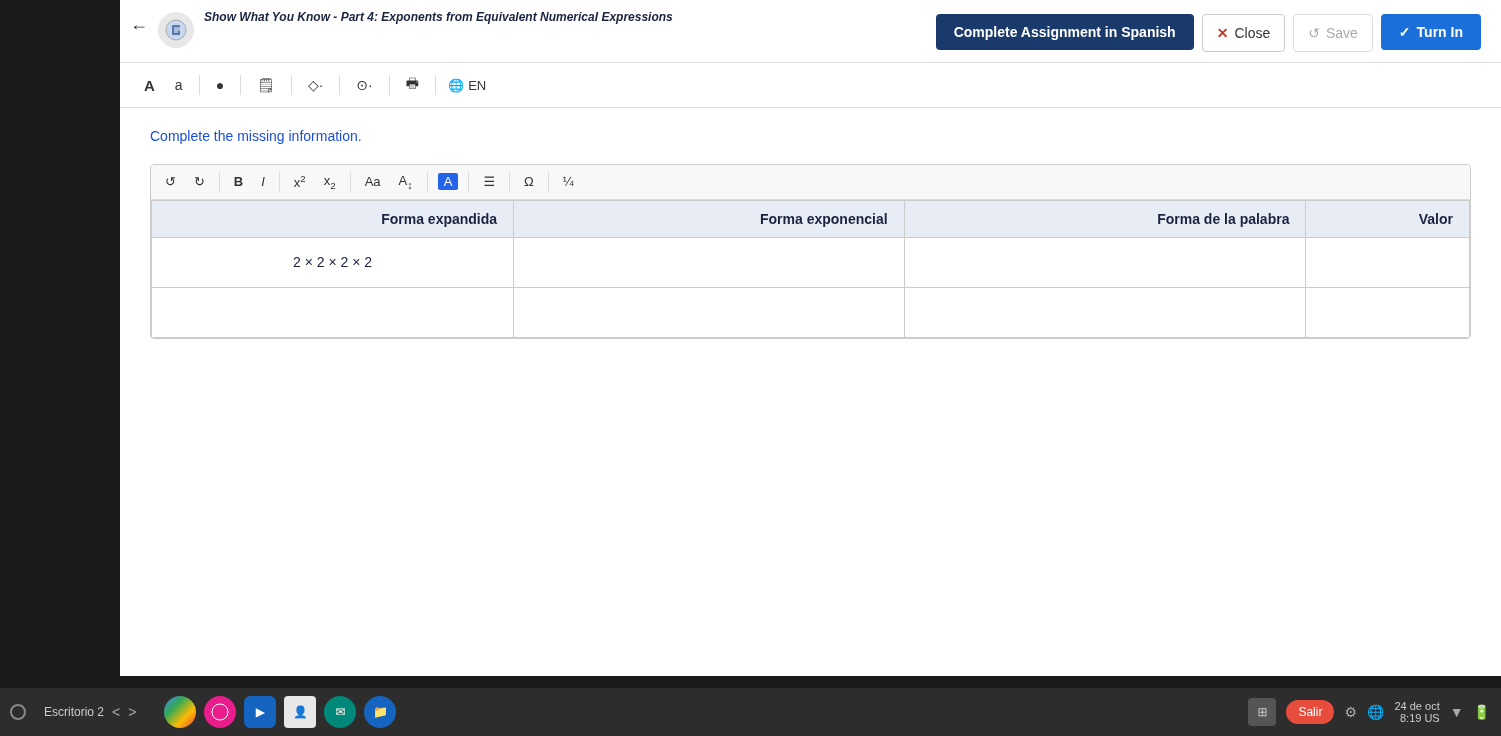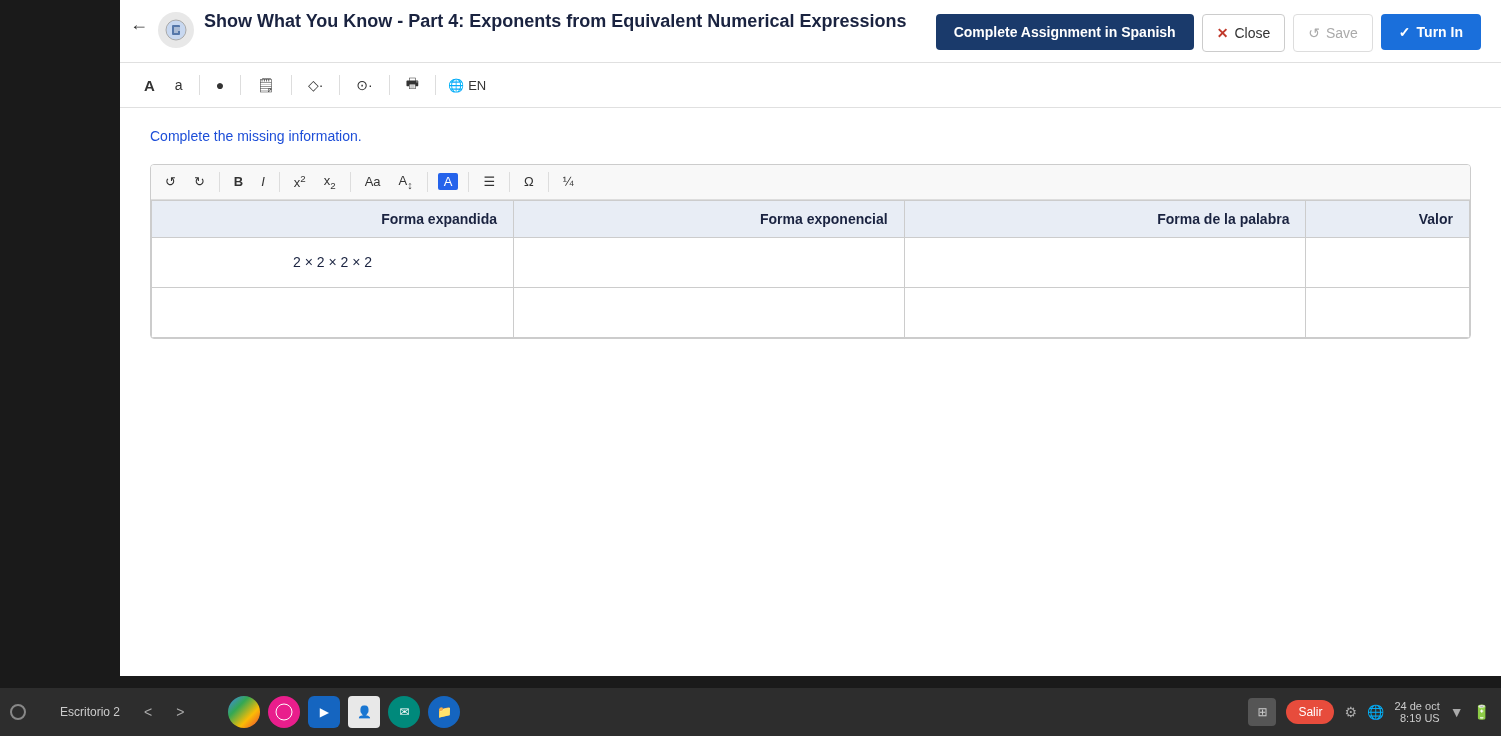--- a/index.html
+++ b/index.html
@@ -47,24 +47,25 @@
       background: #e8e8e8;
       display: flex;
       align-items: center;
       justify-content: center;
       flex-shrink: 0;
       margin-top: 2px;
     }
 
     .header-title {
       flex: 1;
-      font-size: 18px;
+      font-size: 12px;
       font-weight: 700;
       color: #1a2340;
       line-height: 1.3;
+      font-style: italic;
     }
 
     .header-actions {
       display: flex;
       align-items: flex-start;
       gap: 8px;
       flex-shrink: 0;
       margin-top: 4px;
     }
 
@@ -230,21 +231,21 @@
     .taskbar {
       position: absolute;
       bottom: 0;
       left: 0;
       right: 0;
       height: 48px;
       background: #2d2d2d;
       display: flex;
       align-items: center;
       padding: 0 10px;
-      gap: 24px;
+      gap: 8px;
     }
 
     .taskbar-circle {
       width: 16px;
       height: 16px;
       border-radius: 50%;
       border: 2px solid #888;
       flex-shrink: 0;
     }
 

